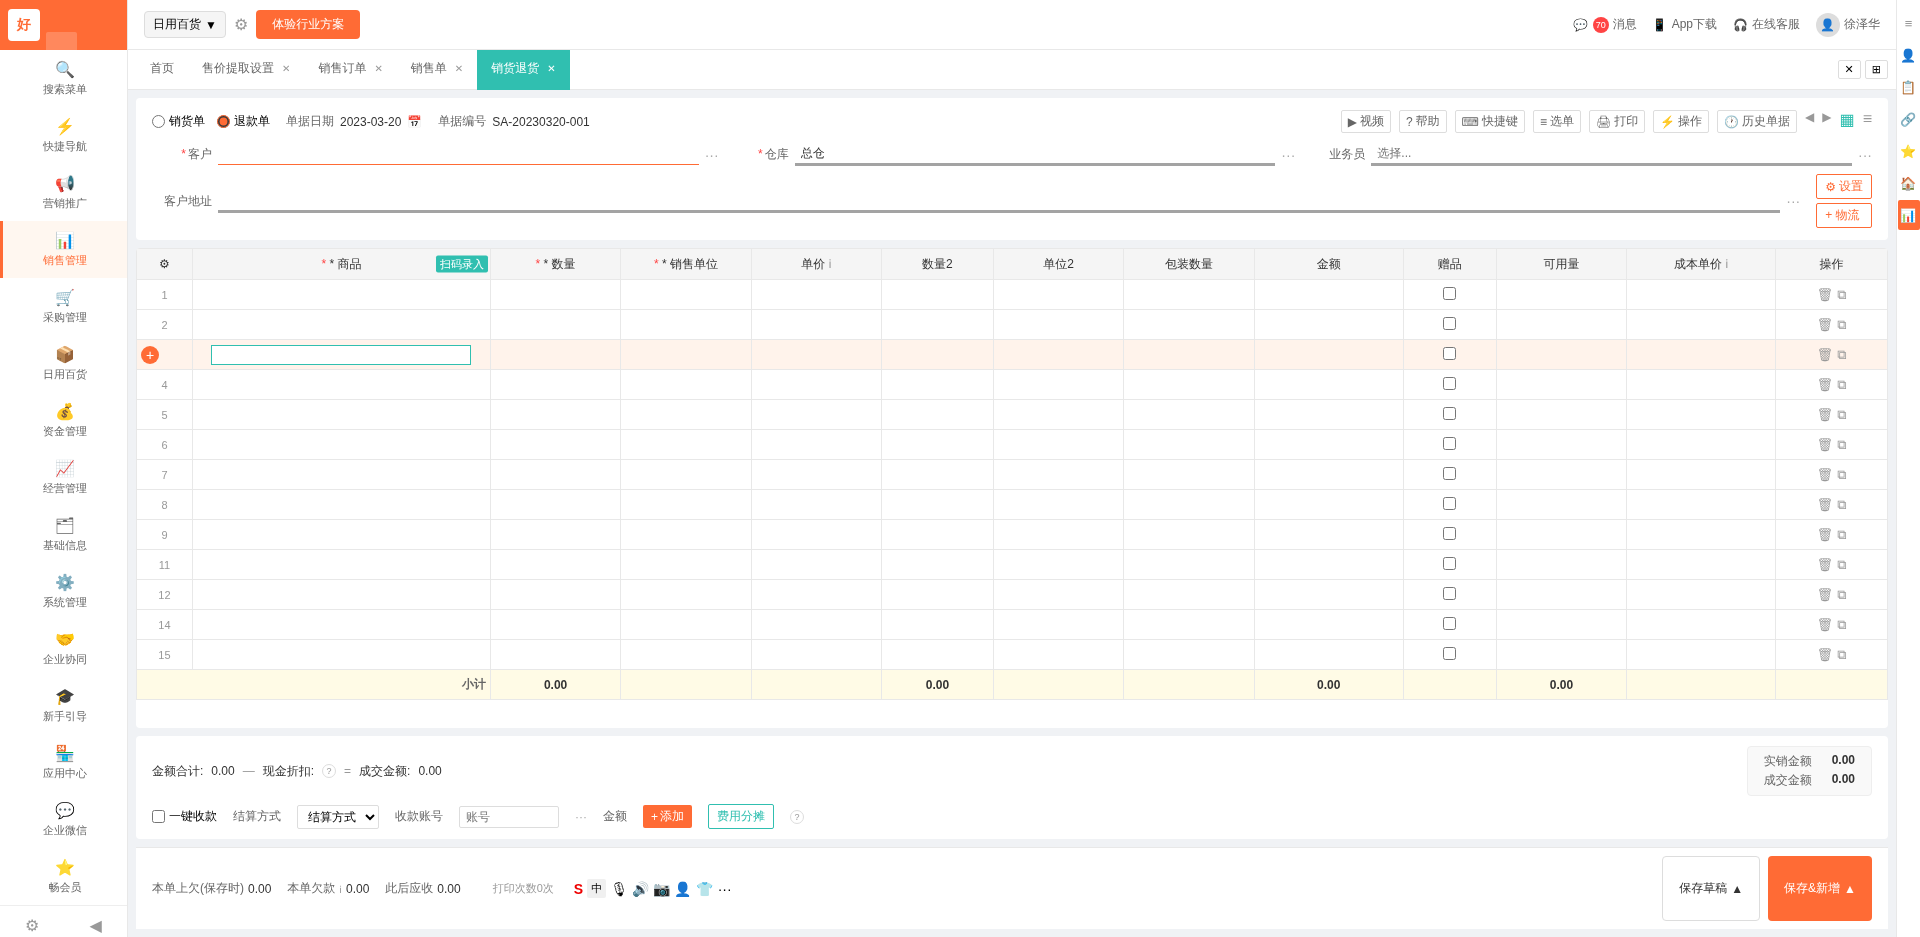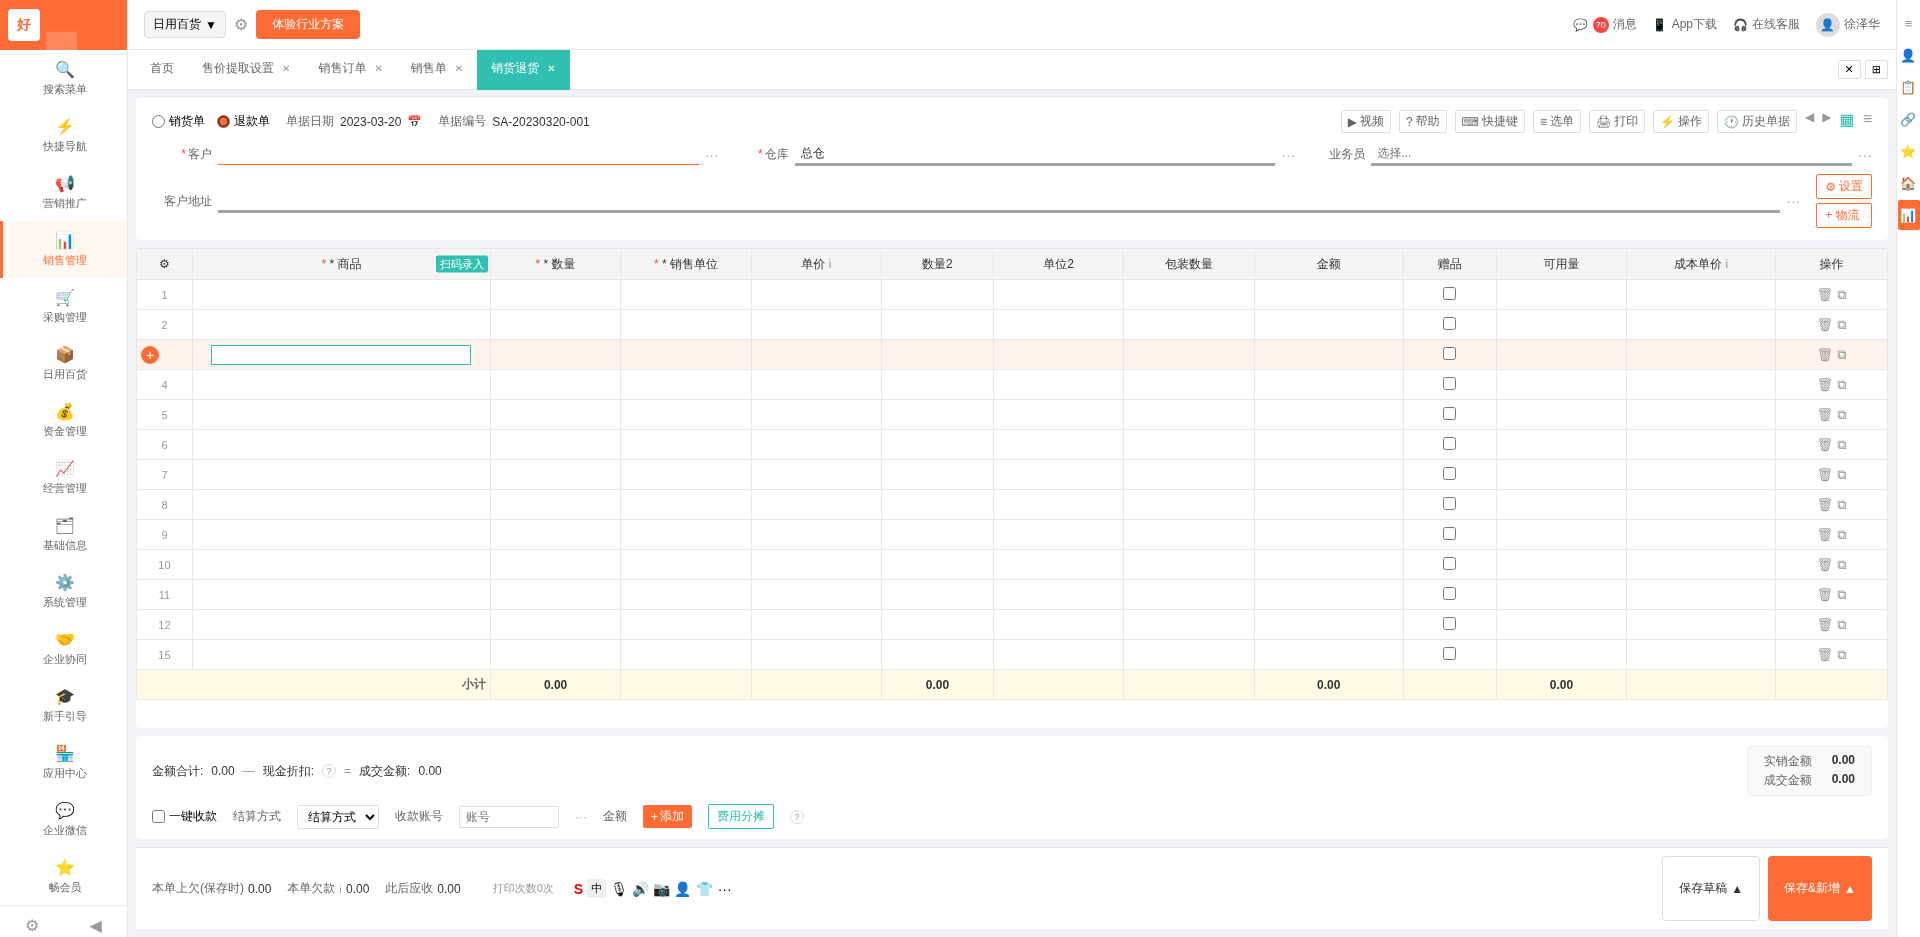--- a/index.html
+++ b/index.html
@@ -576,40 +576,20 @@
       <td></td>
       <td></td>
       <td>
         <div class="action-icons">
           <span class="action-icon">🗑</span>
           <span class="action-icon">⧉</span>
         </div>
       </td>
     </tr>
             <tr>
-      <td class="row-num">10</td>
-      <td></td>
-      <td></td>
-      <td></td>
-      <td></td>
-      <td></td>
-      <td></td>
-      <td></td>
-      <td></td>
-      <td class="checkbox-cell"><input type="checkbox" style=""></td>
-      <td></td>
-      <td></td>
-      <td>
-        <div class="action-icons">
-          <span class="action-icon">🗑</span>
-          <span class="action-icon">⧉</span>
-        </div>
-      </td>
-    </tr>
-            <tr>
       <td class="row-num">11</td>
       <td></td>
       <td></td>
       <td></td>
       <td></td>
       <td></td>
       <td></td>
       <td></td>
       <td></td>
       <td class="checkbox-cell"><input type="checkbox" style=""></td>
@@ -617,20 +597,40 @@
       <td></td>
       <td>
         <div class="action-icons">
           <span class="action-icon">🗑</span>
           <span class="action-icon">⧉</span>
         </div>
       </td>
     </tr>
             <tr>
       <td class="row-num">12</td>
+      <td></td>
+      <td></td>
+      <td></td>
+      <td></td>
+      <td></td>
+      <td></td>
+      <td></td>
+      <td></td>
+      <td class="checkbox-cell"><input type="checkbox" style=""></td>
+      <td></td>
+      <td></td>
+      <td>
+        <div class="action-icons">
+          <span class="action-icon">🗑</span>
+          <span class="action-icon">⧉</span>
+        </div>
+      </td>
+    </tr>
+            <tr>
+      <td class="row-num">14</td>
       <td></td>
       <td></td>
       <td></td>
       <td></td>
       <td></td>
       <td></td>
       <td></td>
       <td></td>
       <td class="checkbox-cell"><input type="checkbox" style=""></td>
       <td></td>

